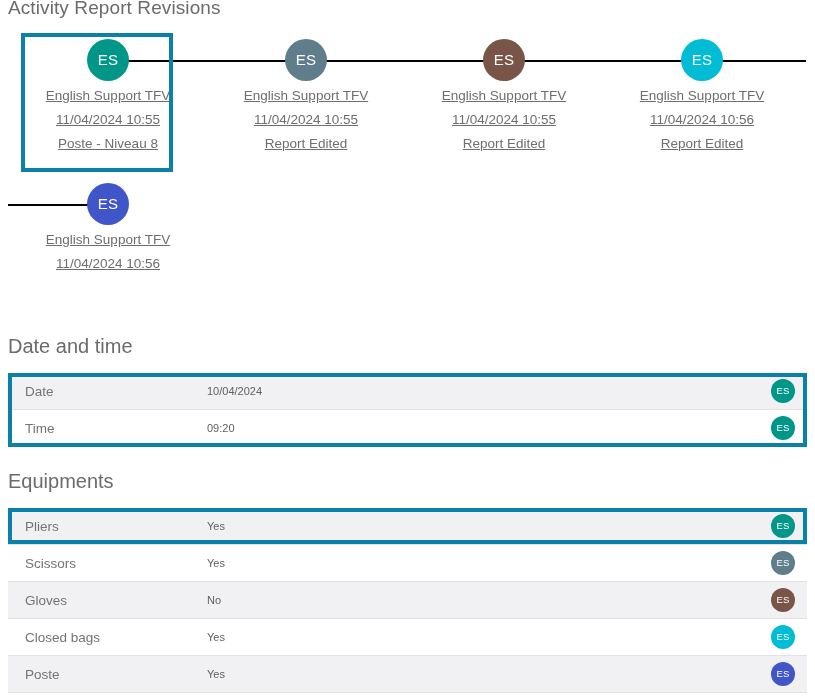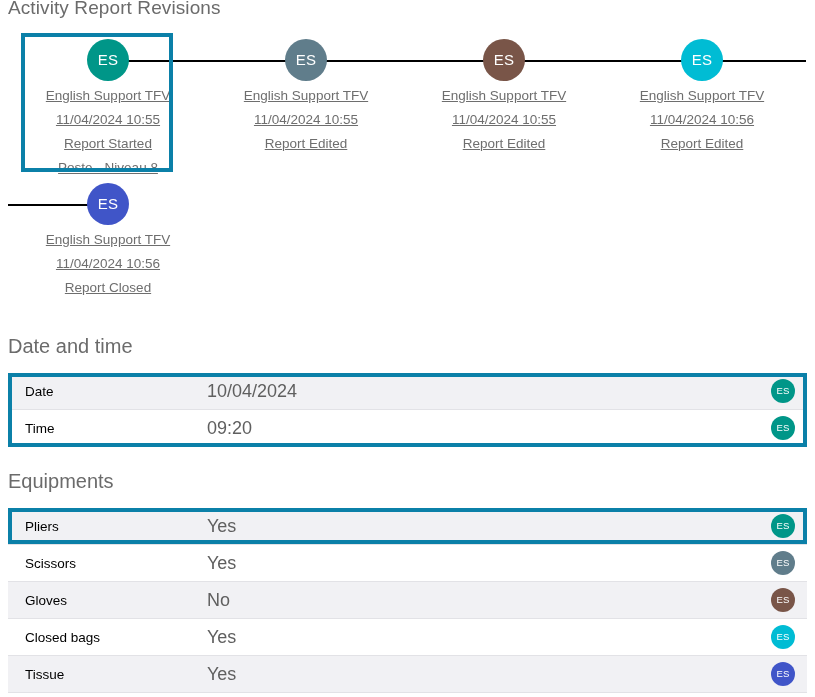--- a/index.html
+++ b/index.html
@@ -115,27 +115,27 @@
     box-sizing: border-box;
     border-bottom: 1px solid #e2e2e6;
     background: #ffffff;
   }
   .data-row.alt { background: #f1f1f4; }
 
   .cell-label {
     width: 199px;
     padding-left: 17px;
     font-size: 13.5px;
-    color: #000000;
+    color: #737373;
     box-sizing: border-box;
     white-space: nowrap;
   }
   .cell-value {
     flex: 1;
-    font-size: 18px;
+    font-size: 11px;
     color: #5f5f5f;
     white-space: nowrap;
   }
   .cell-avatar {
     width: 48px;
     display: flex;
     justify-content: center;
     align-items: center;
   }
   .row-avatar {
@@ -173,21 +173,20 @@
 
 <div class="page-title">Activity Report Revisions</div>
 
 <div class="timeline">
   <div class="tl-row" id="tl-row-1">
       <div class="tl-line" style="left: 108px; width: 698px;"></div>
       <div class="tl-node" style="left: 9px;">
         <div class="tl-avatar" style="background: rgb(0, 150, 136);">ES</div>
         <div class="tl-label">English Support TFV</div>
         <div class="tl-label">11/04/2024 10:55</div>
-        <div class="tl-label">Report Started</div>
         <div class="tl-label">Poste - Niveau 8</div>
       </div>
       <div class="tl-highlight" style="left: 21px; top: 3px; width: 152px; height: 139px;"></div>
       <div class="tl-node" style="left: 207px;">
         <div class="tl-avatar" style="background: rgb(96, 125, 139);">ES</div>
         <div class="tl-label">English Support TFV</div>
         <div class="tl-label">11/04/2024 10:55</div>
         <div class="tl-label">Report Edited</div>
       </div>
       <div class="tl-node" style="left: 405px;">
@@ -202,21 +201,20 @@
         <div class="tl-label">11/04/2024 10:56</div>
         <div class="tl-label">Report Edited</div>
       </div>
     </div>
   <div class="tl-row row2" id="tl-row-2">
       <div class="tl-line" style="left: 8px; width: 101px;"></div>
       <div class="tl-node" style="left: 9px;">
         <div class="tl-avatar" style="background: rgb(64, 85, 200);">ES</div>
         <div class="tl-label">English Support TFV</div>
         <div class="tl-label">11/04/2024 10:56</div>
-        <div class="tl-label">Report Closed</div>
       </div>
     </div>
 </div>
 
 <div class="section-title" style="top:334px;">Date and time</div>
 <div class="data-table" style="top:373px;" id="date-time-table">
     <div class="data-row alt">
       <div class="cell-label">Date</div>
       <div class="cell-value">10/04/2024</div>
       <div class="cell-avatar">
@@ -258,19 +256,19 @@
       </div>
     </div>
     <div class="data-row">
       <div class="cell-label">Closed bags</div>
       <div class="cell-value">Yes</div>
       <div class="cell-avatar">
         <div class="row-avatar" style="background: rgb(0, 188, 212);">ES</div>
       </div>
     </div>
     <div class="data-row alt">
-      <div class="cell-label">Tissue</div>
+      <div class="cell-label">Poste</div>
       <div class="cell-value">Yes</div>
       <div class="cell-avatar">
         <div class="row-avatar" style="background: rgb(64, 85, 200);">ES</div>
       </div>
     </div>
   </div>
 
 </body></html>

